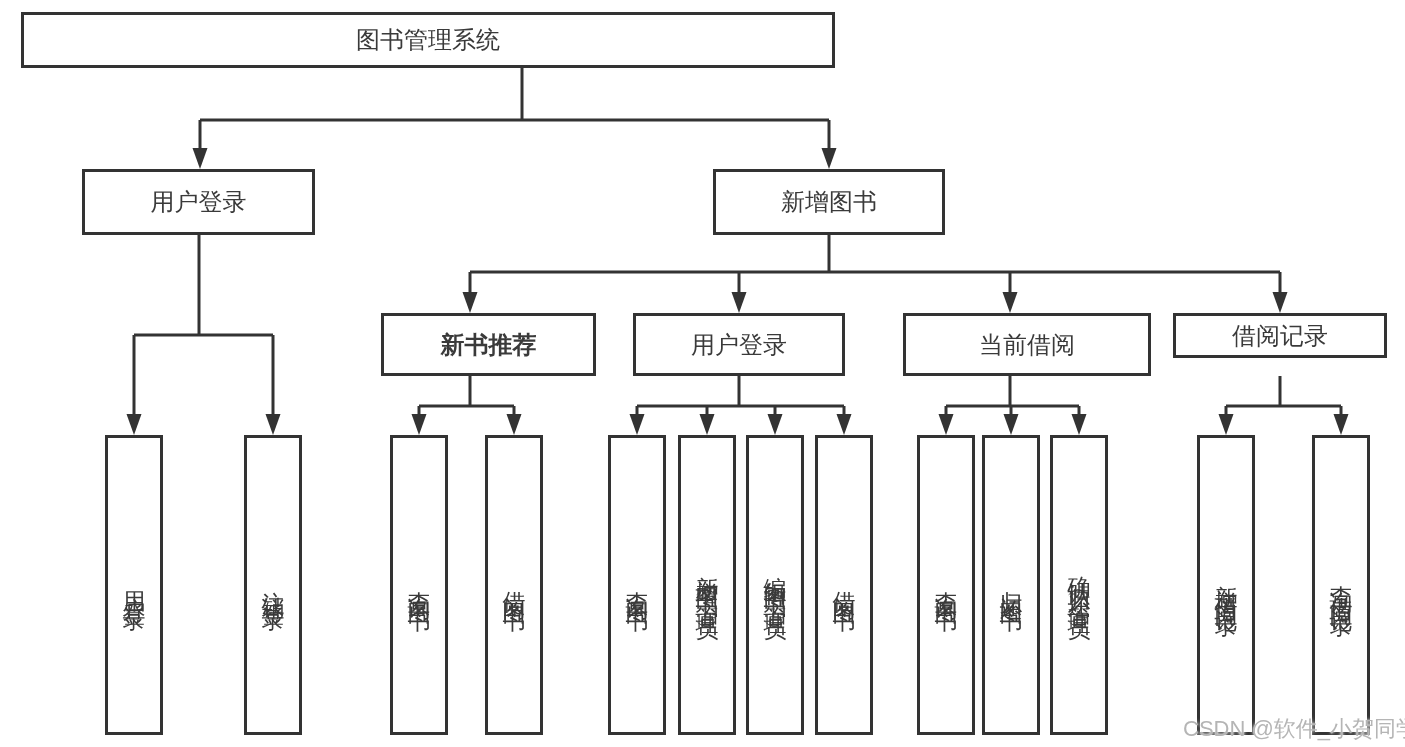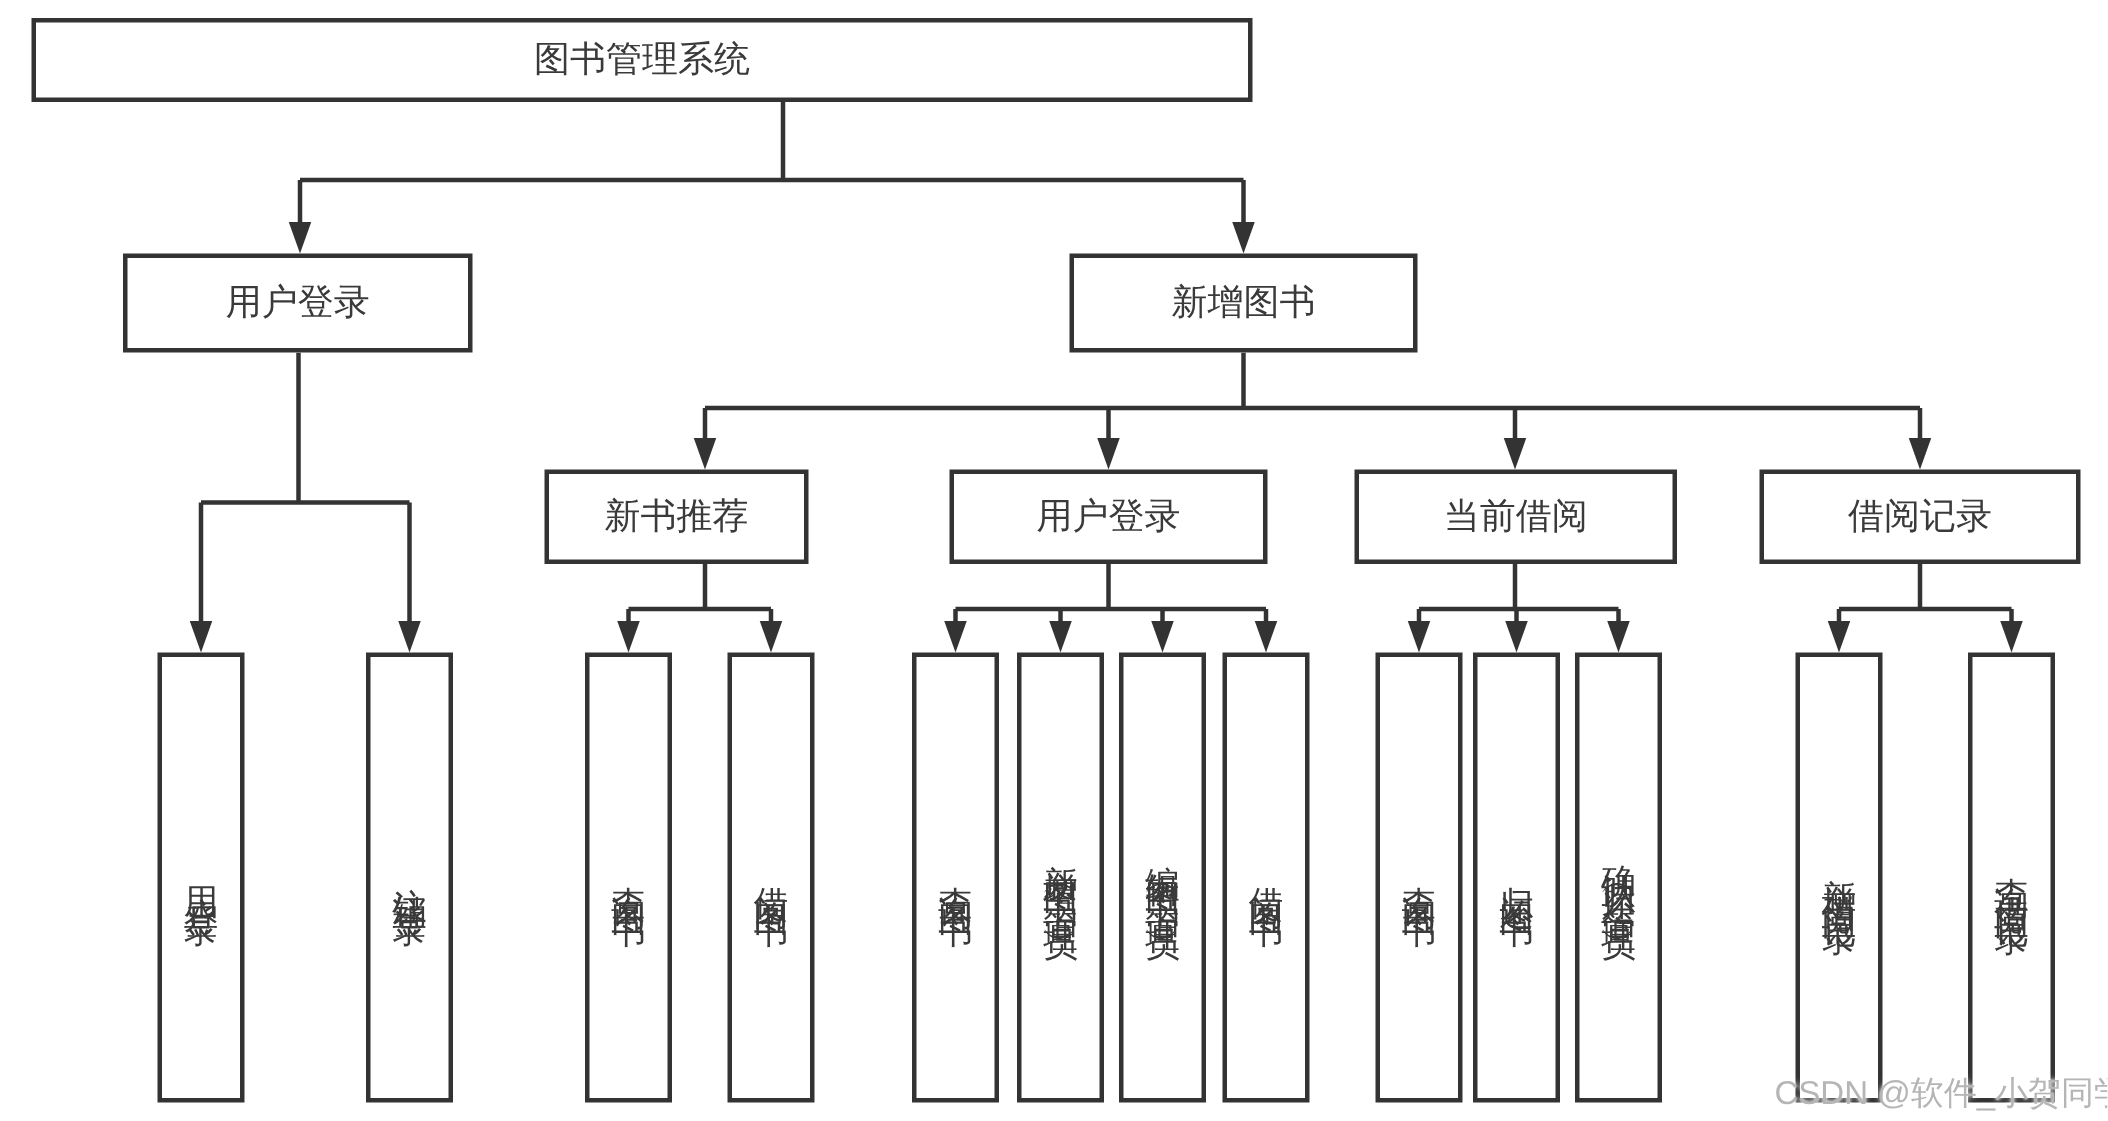--- a/index.html
+++ b/index.html
@@ -129,30 +129,30 @@
     <span class="label">图书管理系统</span>
   </div>
 
   <div class="box" style="left:82px; top:169px; width:233px; height:66px;">
     <span class="label">用户登录</span>
   </div>
   <div class="box" style="left:713px; top:169px; width:232px; height:66px;">
     <span class="label">新增图书</span>
   </div>
 
-  <div class="box" style="left:363px; top:313px; width:176px; height:63px;">
+  <div class="box" style="left:381px; top:313px; width:215px; height:63px;font-weight:bold;">
     <span class="label">新书推荐</span>
   </div>
   <div class="box" style="left:633px; top:313px; width:212px; height:63px;">
     <span class="label">用户登录</span>
   </div>
-  <div class="box" style="left:903px; top:313px; width:215px; height:63px;align-items:center;">
+  <div class="box" style="left:903px; top:313px; width:248px; height:63px;align-items:center;">
     <span class="label">当前借阅</span>
   </div>
-  <div class="box" style="left:1173px; top:313px; width:214px; height:63px;">
+  <div class="box" style="left:1173px; top:313px; width:214px; height:45px;">
     <span class="label">借阅记录</span>
   </div>
 
   <div class="box leaf" style="left:105px; top:435px; width:58px; height:300px;">
     <span class="label">用户登录</span>
   </div>
   <div class="box leaf" style="left:244px; top:435px; width:58px; height:300px;">
     <span class="label">注销登录</span>
   </div>
 

